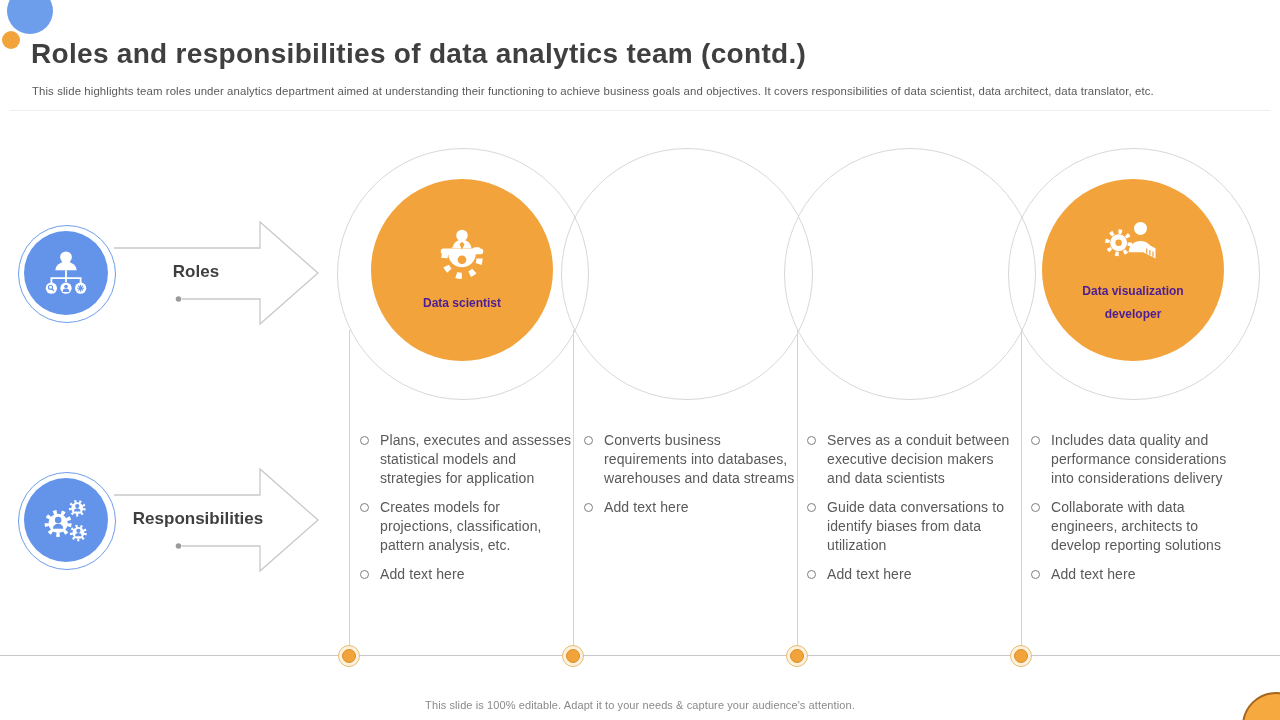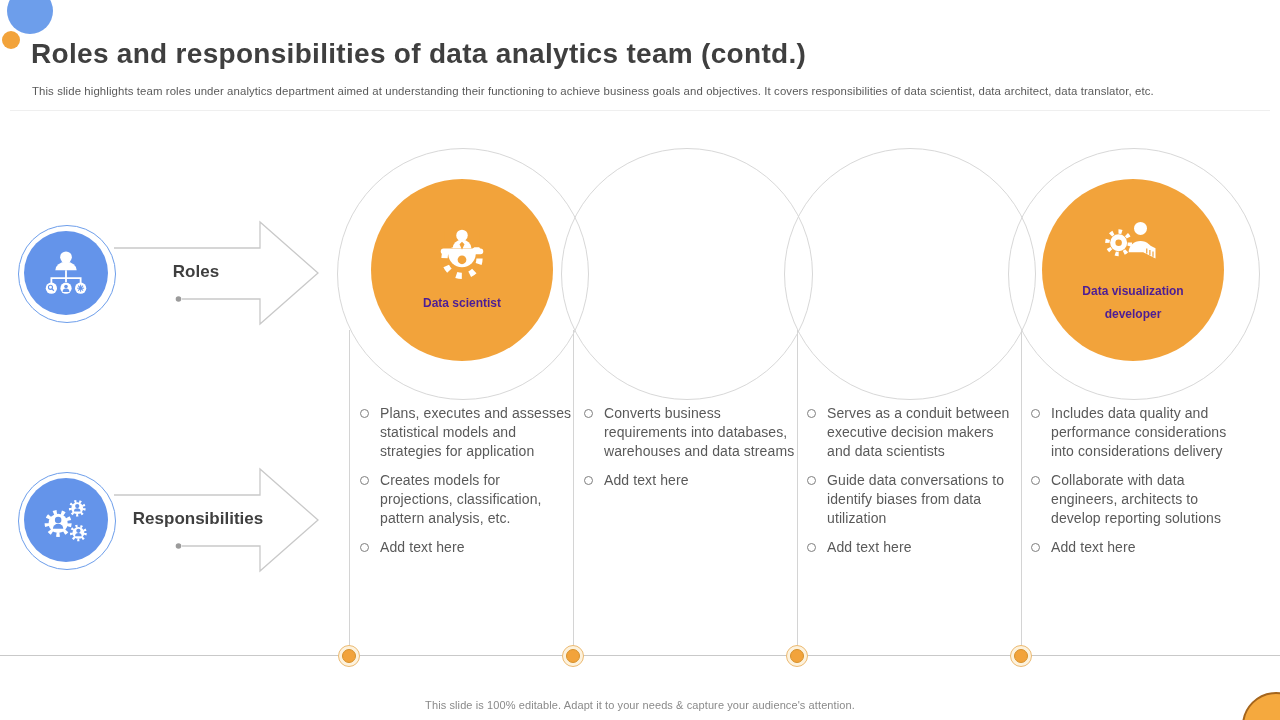--- a/index.html
+++ b/index.html
@@ -19,21 +19,21 @@
   .hline{left:0;top:655px;width:1280px;height:1px;background:#c9c9c9;}
 
   
   .ring{top:148px;width:250px;height:250px;border:1px solid #d8d8d8;border-radius:50%;background:transparent;}
   .bubble{top:179px;width:182px;height:182px;border-radius:50%;background:#F2A33B;
           display:flex;flex-direction:column;align-items:center;justify-content:center;text-align:center;}
   .bubble svg{width:60px;height:60px;margin-bottom:6px;flex:none;}
   .role-name{width:112px;color:#4c1d95;font-weight:bold;font-size:12px;line-height:23px;}
 
   
-  .role-list{top:404px;width:214px;}
+  .role-list{top:431px;width:214px;}
   .li{display:flex;gap:11px;margin-bottom:10px;}
   .bm{flex:none;width:7px;height:7px;border:1.2px solid #7f7f7f;border-radius:50%;margin-top:5px;background:transparent;}
   .bt{font-size:14px;line-height:19px;color:#595959;letter-spacing:.1px;width:192px;}
 
   
   .blue-ring{width:96px;height:96px;border:1px solid #6D9EEB;border-radius:50%;}
   .blue-fill{width:84px;height:84px;border-radius:50%;background:#6494EA;display:flex;align-items:center;justify-content:center;}
   .blue-fill svg{width:54px;height:54px;}
   .row-label{font-size:17px;font-weight:bold;color:#3f3f3f;text-align:center;}
 

